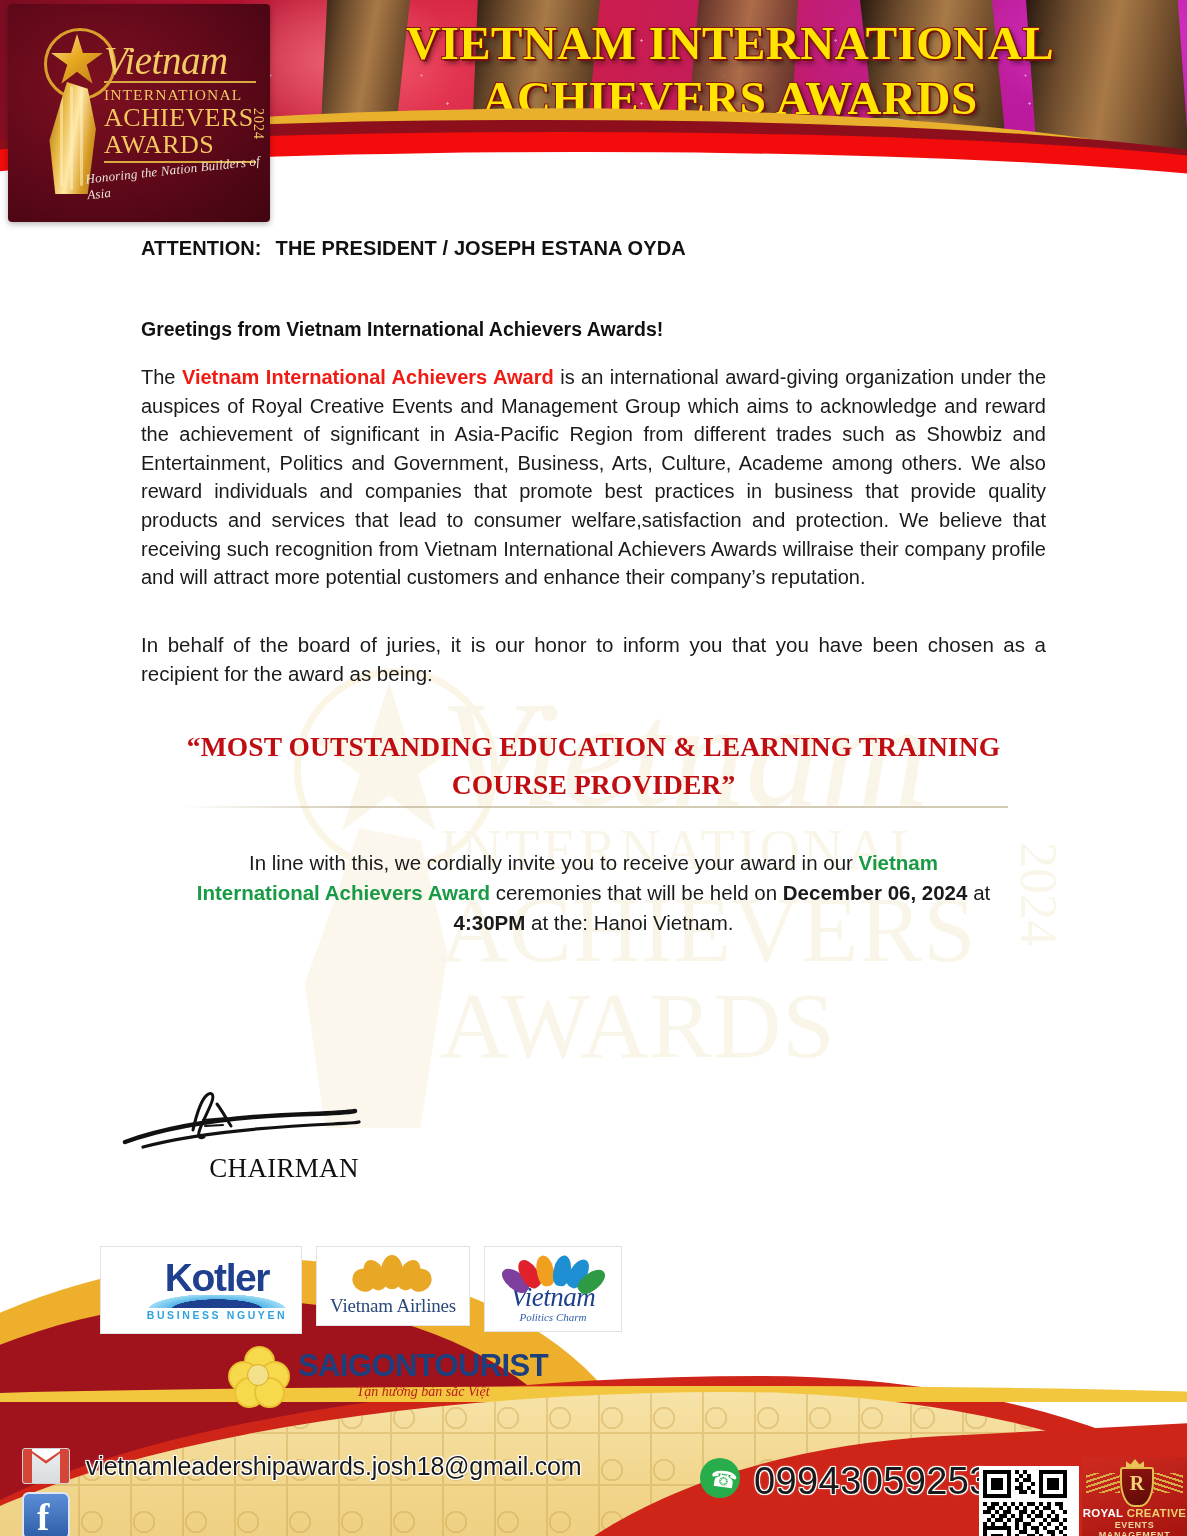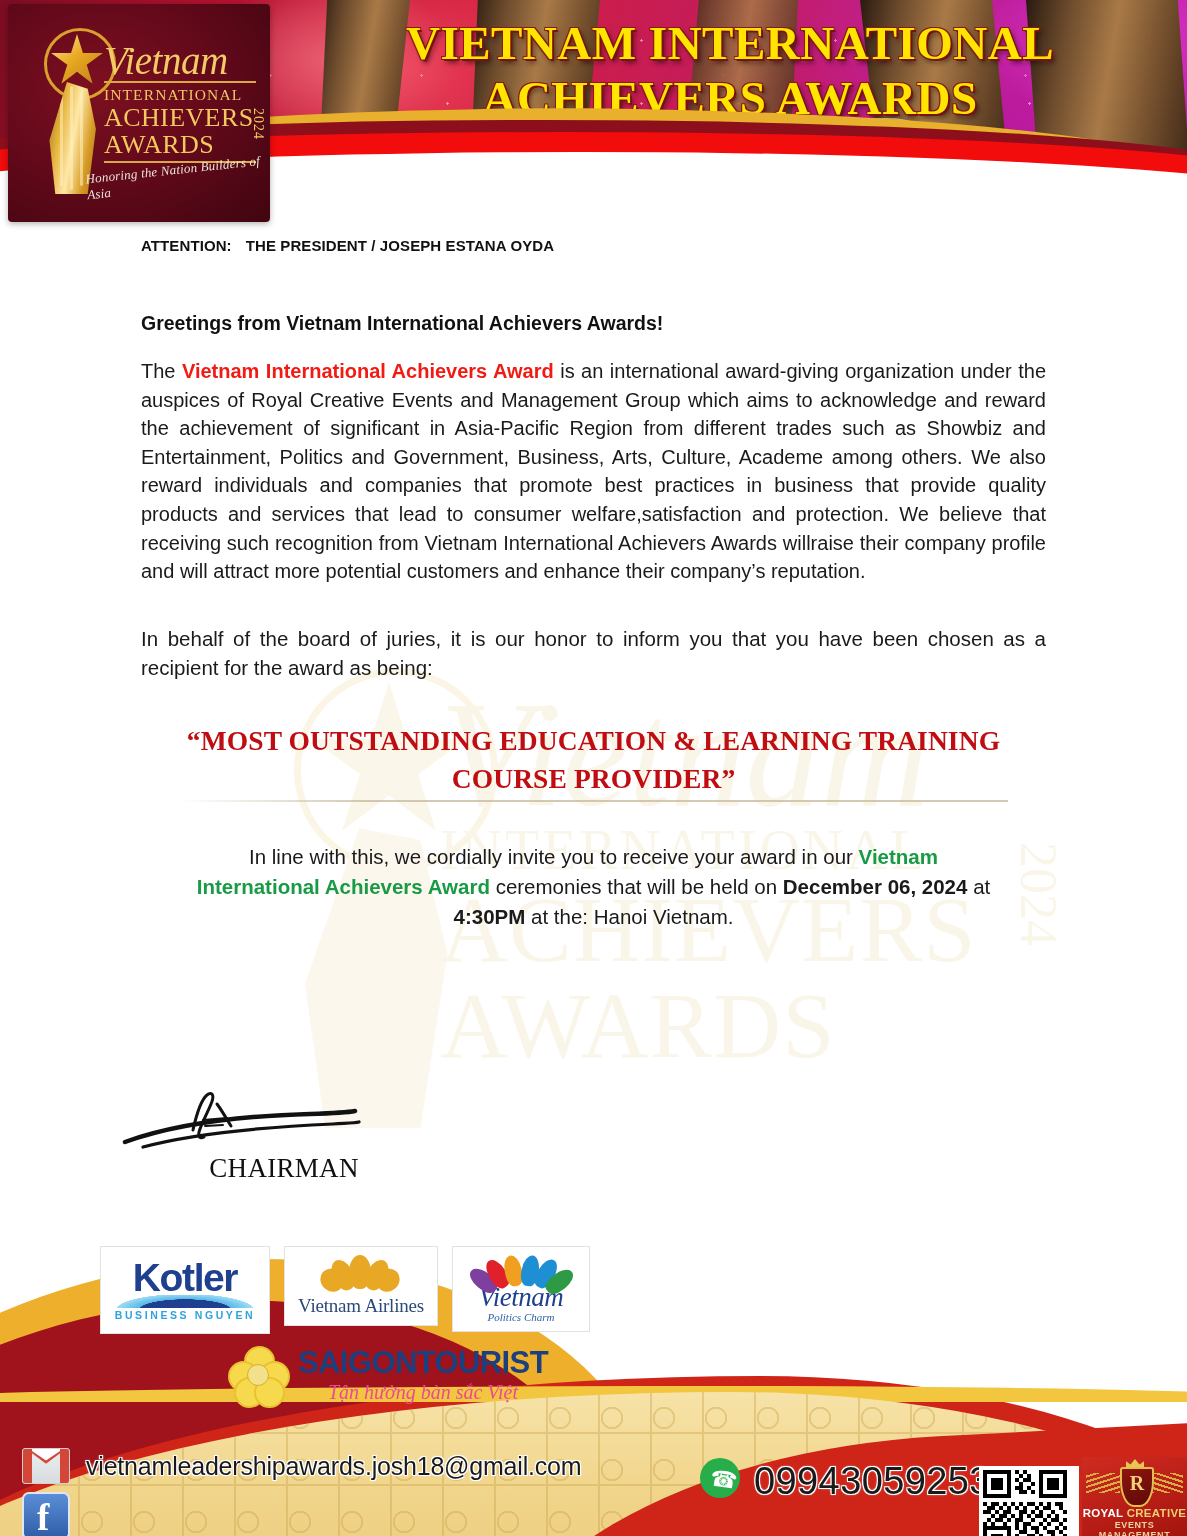--- a/index.html
+++ b/index.html
@@ -92,21 +92,21 @@
   .wm-intl{font-family:"Liberation Serif",serif;font-size:56px;letter-spacing:3px;margin-top:4px;}
   .wm-ach{font-family:"Liberation Serif",serif;font-size:94px;letter-spacing:1px;line-height:1.02;}
   .wm-awd{font-family:"Liberation Serif",serif;font-size:94px;letter-spacing:1px;line-height:1.02;}
   .wm-yr{position:absolute;right:-8px;top:148px;font-family:"Liberation Serif",serif;font-size:52px;
      writing-mode:vertical-rl;color:#f6edd4;}
 
   
   .content{position:absolute;left:0;top:232px;width:1187px;z-index:5;}
   .org{margin:68px 0 0 141px;font-family:"Liberation Serif",serif;font-weight:700;font-size:27px;
      color:#c00d12;letter-spacing:.2px;}
-  .attn{margin:5px 0 0 141px;font-weight:700;font-size:15px;color:#111;letter-spacing:.1px;}
+  .attn{margin:5px 0 0 141px;font-weight:700;font-size:20px;color:#111;letter-spacing:.1px;}
   .attn .sp{display:inline-block;width:14px;}
   .greet{margin:58px 0 0 141px;font-weight:700;font-size:19.5px;color:#111;}
   .para{margin:22px 141px 0 141px;font-size:20px;line-height:1.43;color:#1a1a1a;text-align:justify;}
   .red{color:#f21b14;font-weight:700;}
   .para2{margin:38px 141px 0 141px;font-size:20.5px;line-height:1.43;color:#1a1a1a;text-align:justify;}
 
   .award-title{margin:40px auto 0 auto;width:830px;text-align:center;
      font-family:"Liberation Serif",serif;font-weight:700;font-size:27.5px;line-height:1.38;
      color:#c00d12;letter-spacing:.1px;}
   .award-rule{margin:2px auto 0 auto;width:828px;height:2px;
@@ -122,21 +122,21 @@
   .sig-name{font-family:"Liberation Serif",serif;font-size:27px;color:#111;letter-spacing:.3px;
      margin-left:8px;}
   .sig-role{font-family:"Liberation Serif",serif;font-size:27px;color:#111;letter-spacing:.3px;
      margin-left:8px;margin-top:1px;}
 
   
   .sponsors{position:absolute;left:100px;top:1246px;width:620px;}
   .sp-row{display:flex;gap:14px;align-items:flex-start;}
   .sp-card{background:#fff;border:1px solid #e2e2e2;display:flex;flex-direction:column;
      align-items:center;justify-content:center;}
-  .sp-kotler{width:168px;height:86px;}
+  .sp-kotler{width:168px;height:86px;padding-left:32px;}
   .kot-word{font-family:"Liberation Sans",sans-serif;font-weight:700;font-size:39px;color:#1f3f8f;
      line-height:.95;letter-spacing:-1.4px;}
   .kot-swoosh{width:140px;height:13px;margin-top:-2px;
      background:radial-gradient(ellipse 95px 22px at 50% 115%,#1f3f8f 48%,#58b7e8 49%,#9ddcf5 72%,rgba(255,255,255,0) 73%);}
   .kot-sub{font-size:10.5px;letter-spacing:2.6px;color:#2fa2dd;font-weight:700;margin-top:1px;}
   .sp-vna{width:152px;height:78px;}
   .lotus{width:84px;height:38px;position:relative;}
   .pet{position:absolute;background:#e8a825;border-radius:50% 50% 45% 45%;}
   .vna-word{font-family:"Liberation Serif",serif;font-size:19px;color:#2b4a7a;margin-top:2px;letter-spacing:-.2px;}
   .sp-vnt{width:136px;height:84px;}
@@ -146,21 +146,21 @@
      line-height:.9;letter-spacing:-.5px;}
   .vnt-sub{font-family:"Liberation Serif",serif;font-style:italic;font-size:11px;color:#2c5fa8;margin-top:1px;}
   .sp-saigon{margin-top:12px;margin-left:128px;display:flex;align-items:center;gap:10px;}
   .sg-flower{width:60px;height:58px;position:relative;}
   .sgpet{position:absolute;width:27px;height:27px;border-radius:50%;background:#f7d94e;
      border:2px solid #e8c22f;}
   .sg-core{position:absolute;left:19px;top:18px;width:20px;height:20px;border-radius:50%;
      background:#f2e08a;border:1.6px solid #d9ae2c;}
   .sg-word{font-family:"Liberation Sans",sans-serif;font-weight:700;font-size:31px;color:#1c3f7d;
      letter-spacing:-.6px;line-height:1;}
-  .sg-sub{font-family:"Liberation Serif",serif;font-style:italic;font-size:20px;color:#ec4899;
+  .sg-sub{font-family:"Liberation Serif",serif;font-style:italic;font-size:14px;color:#b91c1c;
      text-align:center;margin-top:3px;}
 
   
   .footer{position:absolute;left:0;top:1180px;width:1187px;height:356px;overflow:hidden;}
   .f-gold1{position:absolute;left:-260px;top:84px;width:900px;height:300px;background:#eeb02c;
      border-radius:50% 50% 0 0/100% 100% 0 0;transform:rotate(-8deg);}
   .f-dred{position:absolute;left:-300px;top:128px;width:900px;height:300px;background:#a0121c;
      border-radius:50% 50% 0 0/100% 100% 0 0;transform:rotate(-10deg);}
   .f-red-main{position:absolute;left:-120px;top:196px;width:1430px;height:260px;background:#cf2418;
      border-radius:64% 40% 0 0/100% 100% 0 0;}

